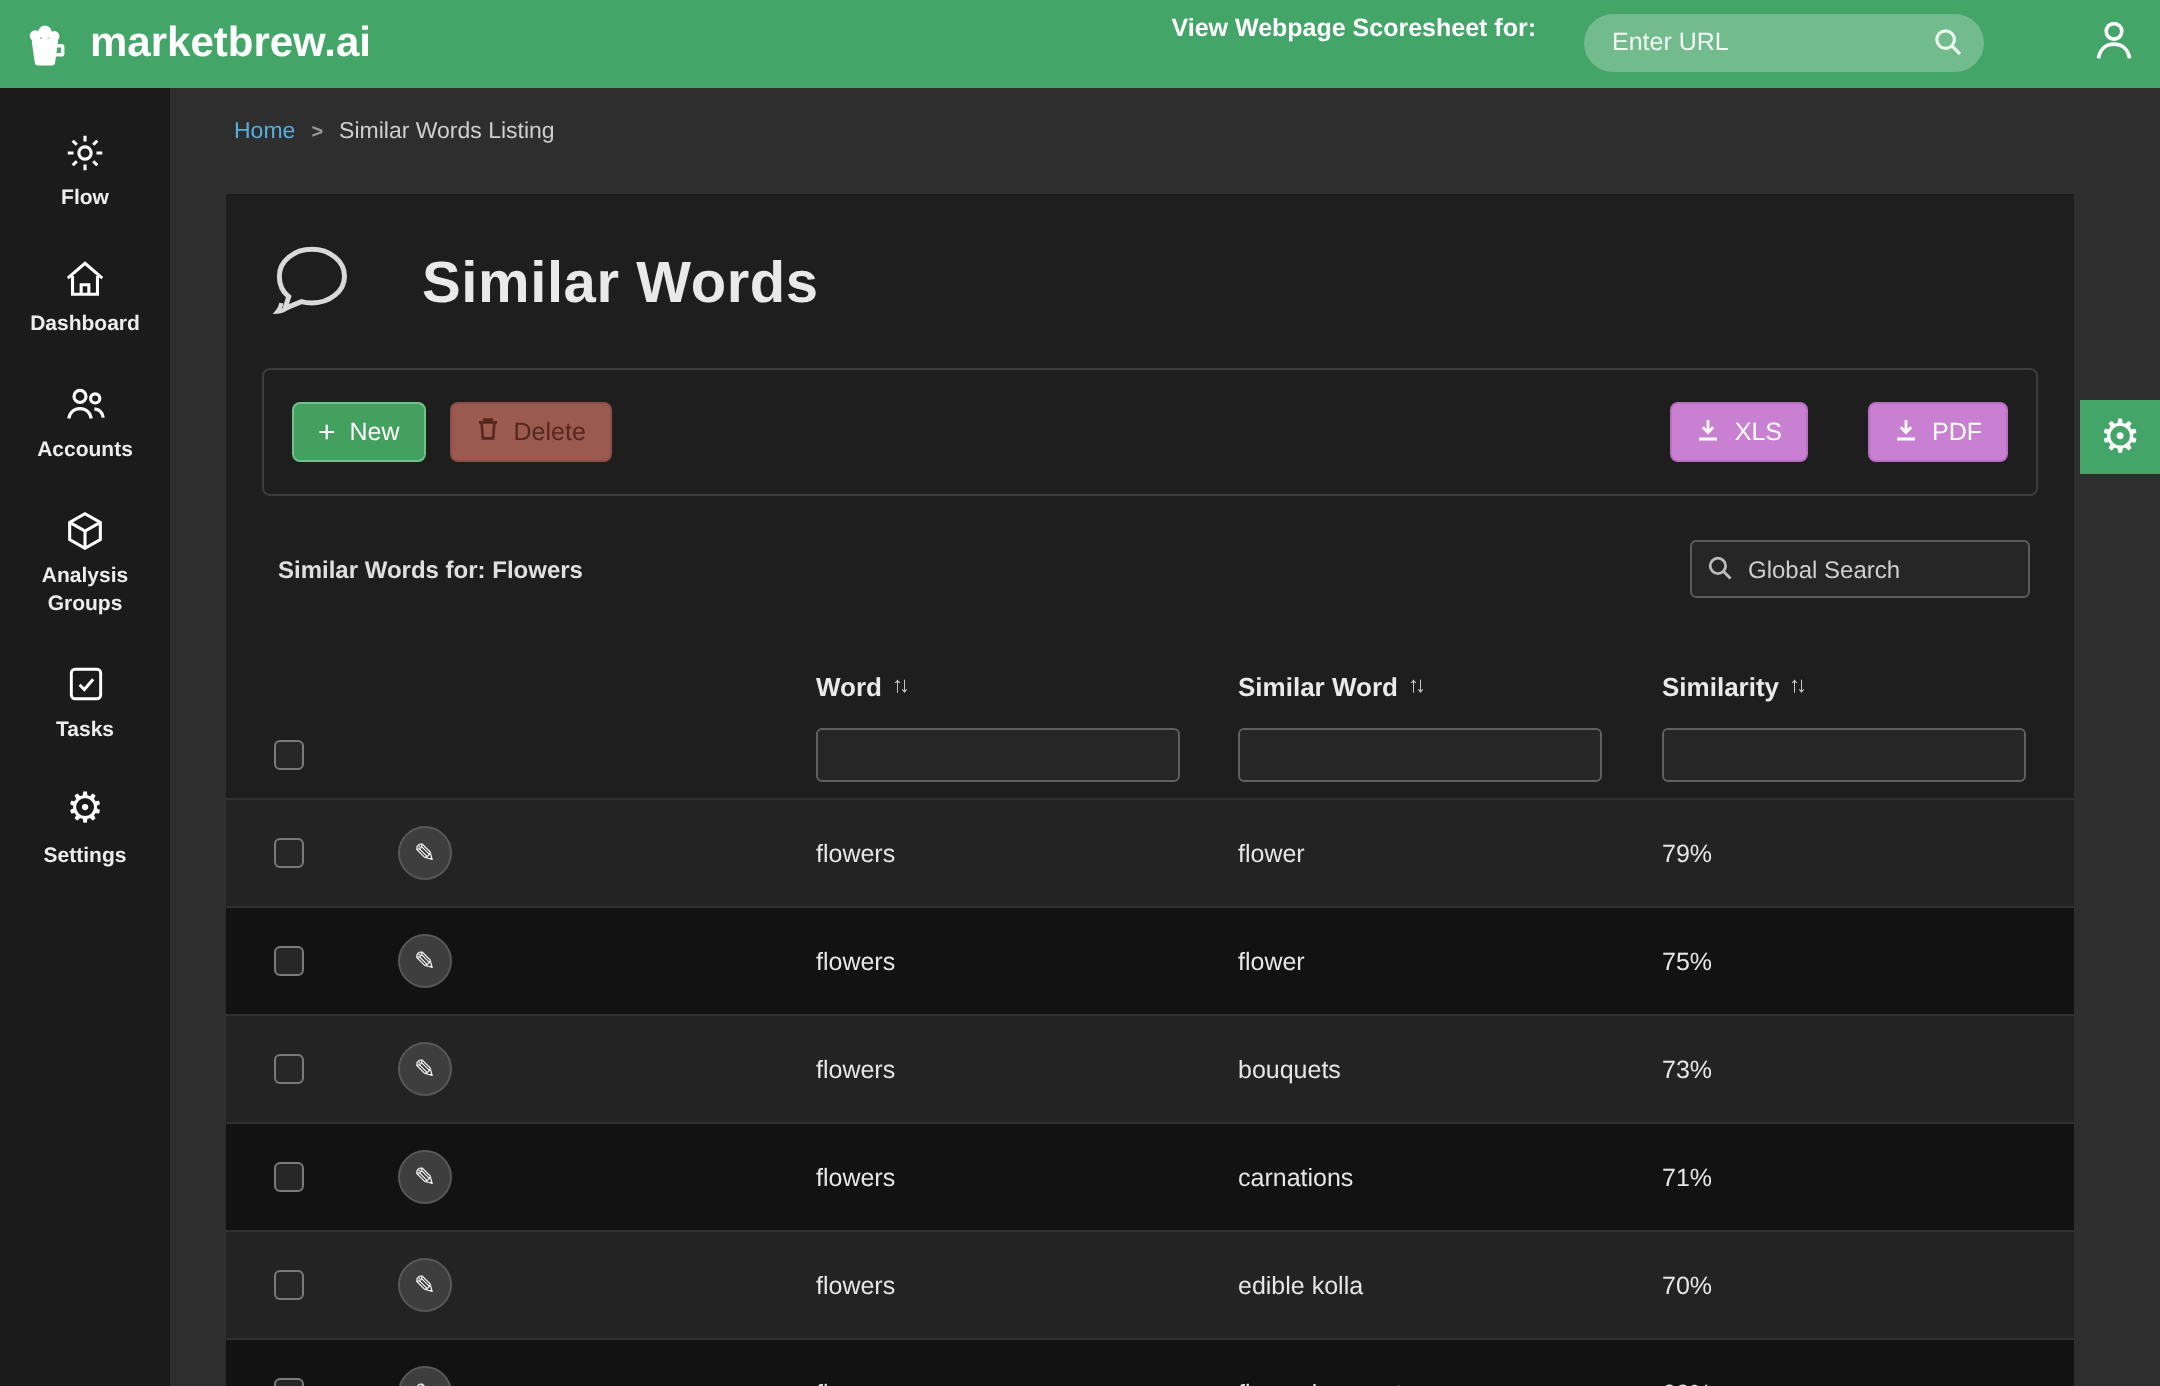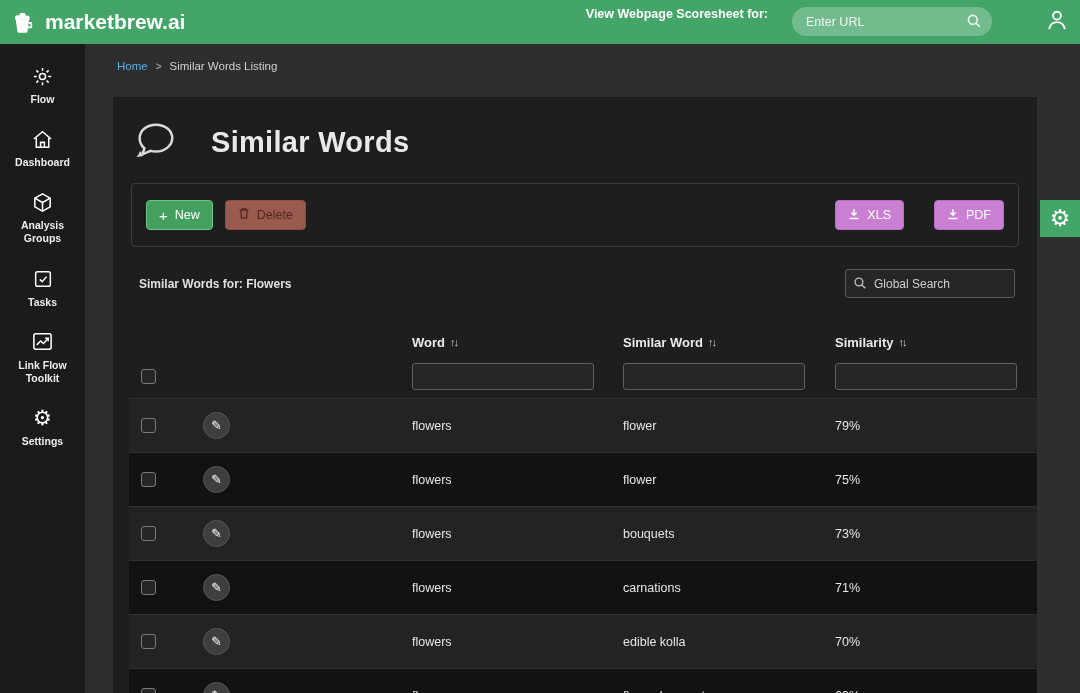--- a/index.html
+++ b/index.html
@@ -60,21 +60,21 @@
   .context-label { color:#e0e0e0; font-size:12px; font-weight:700; }
   .gsearch-wrap { margin-left:auto; position:relative; }
   .gsearch-input { width:170px; height:29px; background:#262626; border:1px solid #5c5c5c;
     border-radius:3px; color:#ddd; font-size:12px; padding:0 8px 0 28px; outline:none; }
   .gsearch-input::placeholder { color:#cfcfcf; }
   .gsearch-icon { position:absolute; left:8px; top:7px; }
 
   
   .tbl { margin-top:26px; }
   .grid-row { display:grid; grid-template-columns:62px 209px 211px 212px 1fr;
-    align-items:center; padding-left:12px;margin-left:16px; }
+    align-items:center; padding-left:24px; }
   .hdr-labels { height:24px; }
   .hdr-label { color:#eaeaea; font-size:13px; font-weight:700; display:flex; align-items:center;
     gap:5px; cursor:pointer; }
   .sort { color:#cfcfcf; font-size:11px; letter-spacing:-2px; font-weight:400; }
   .hdr-filters { height:44px; }
   .filter-input { width:182px; height:27px; background:#262626; border:1px solid #606060;
     border-radius:3px; color:#ddd; font-size:12px; padding:0 8px; outline:none; }
 
   input[type="checkbox"] { appearance:none; -webkit-appearance:none; width:15px; height:15px;
     border:1px solid #7a7a7a; border-radius:3px; background:#262626; cursor:pointer; }
@@ -136,46 +136,47 @@
       <svg width="23" height="23" viewBox="0 0 24 24" fill="none" stroke="#fff" stroke-width="1.6">
         <path d="M3 11.5L12 3.8l9 7.7"></path>
           <path d="M5.5 10.4V20h13V10.4"></path>
           <path d="M10 20v-5h4v5"></path>
       </svg>
     </span>
     <span class="lbl">Dashboard</span>
   </div>
   <div class="side-item">
     <span class="ic">
+      <svg width="24" height="24" viewBox="0 0 24 24" fill="none" stroke="#fff" stroke-width="1.6">
+        <circle cx="9" cy="8.2" r="3"></circle>
+          <path d="M3.4 19.3c.5-3.2 2.7-5 5.6-5s5.1 1.8 5.6 5"></path>
+        <circle cx="16.6" cy="9.2" r="2.3"></circle>
+          <path d="M16.2 14.4c2.5.3 4.1 1.9 4.4 4.4"></path>
+      </svg>
+    </span>
+    <span class="lbl">Accounts</span>
+  </div>
+  <div class="side-item">
+    <span class="ic">
       <svg width="23" height="23" viewBox="0 0 24 24" fill="none" stroke="#fff" stroke-width="1.6">
         <path d="M12 3l8 4.5v9L12 21l-8-4.5v-9z"></path>
           <path d="M4 7.5l8 4.5 8-4.5"></path>
           <path d="M12 12v9"></path>
       </svg>
     </span>
     <span class="lbl">Analysis Groups</span>
   </div>
   <div class="side-item">
     <span class="ic">
       <svg width="22" height="22" viewBox="0 0 24 24" fill="none" stroke="#fff" stroke-width="1.6">
         <rect x="4" y="4" width="16" height="16" rx="2"></rect>
           <path d="M8.5 12.4l2.6 2.6 4.8-5.6"></path>
       </svg>
     </span>
     <span class="lbl">Tasks</span>
-  </div>
-  <div class="side-item">
-    <span class="ic">
-      <svg width="23" height="23" viewBox="0 0 24 24" fill="none" stroke="#fff" stroke-width="1.6">
-        <rect x="3" y="4" width="18" height="16" rx="2"></rect>
-          <path d="M6 15.5l4-4 3 2.5 5-5.5"></path>
-          <path d="M14.8 8.5H18v3.2"></path>
-      </svg>
-    </span>
-    <span class="lbl">Link Flow Toolkit</span>
   </div>
   <div class="side-item">
     <span class="ic">
         <span class="gear-glyph">⚙</span>
       </span>
     <span class="lbl">Settings</span>
   </div>
 </div>
 
 <div class="content">

